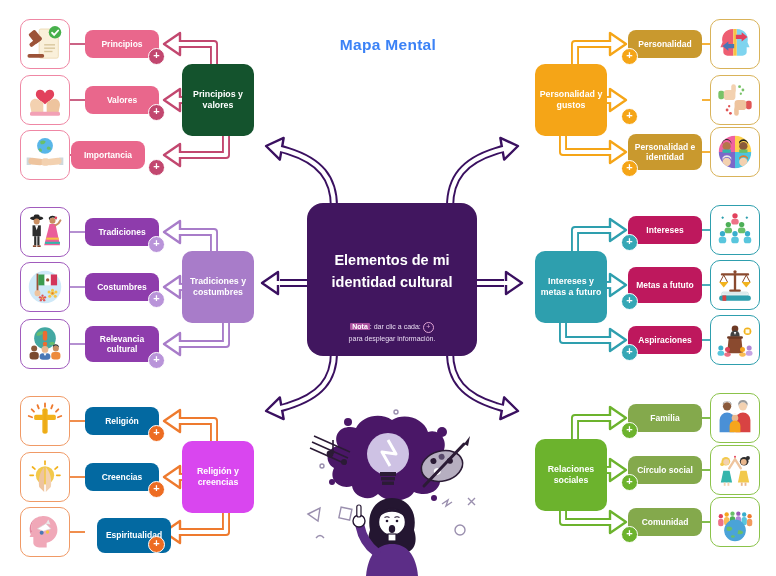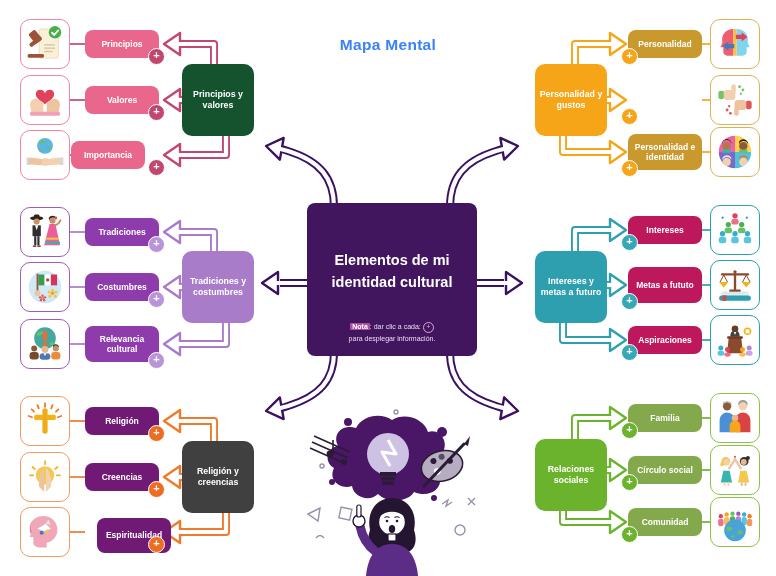--- a/index.html
+++ b/index.html
@@ -5,25 +5,25 @@
   html,body{margin:0;padding:0;background:#fff;font-family:"Liberation Sans",sans-serif;}
   #canvas{position:relative;width:776px;height:576px;background:#fff;overflow:hidden;}
   .layer{position:absolute;left:0;top:0;}
   .title{position:absolute;left:0;top:13px;width:776px;text-align:center;font-size:15.5px;font-weight:bold;color:#3b82f6;letter-spacing:.3px;margin-top:23px;}
   .icon-box{position:absolute;width:50px;height:50px;background:#fff;border:1.8px solid #ccc;border-radius:10px;display:flex;align-items:center;justify-content:center;box-sizing:border-box;}
   .subnode{position:absolute;width:74px;border-radius:8px;display:flex;align-items:center;justify-content:center;text-align:center;color:#fff;font-weight:bold;font-size:8.5px;line-height:1.18;box-sizing:border-box;padding:2px 3px;}
   .mainnode{position:absolute;width:72px;height:72px;border-radius:10px;display:flex;align-items:center;justify-content:center;text-align:center;color:#fff;font-weight:bold;font-size:8.8px;line-height:1.3;box-sizing:border-box;padding:2px;}
   .badge{position:absolute;width:17px;height:17px;border-radius:50%;border:1.6px solid #fff;color:#fff;font-weight:bold;font-size:11px;line-height:13px;text-align:center;box-sizing:border-box;cursor:pointer;}
   .c0m{background:#14532d}.c0s{background:#e9678c}.c0b{background:#c2476f}.c0o{border-color:#ef87a4}
   .c1m{background:#a87cc9}.c1s{background:#8e3cac}.c1b{background:#b994d9}.c1o{border-color:#a15bbd}
-  .c2m{background:#404040}.c2s{background:#701a75}.c2b{background:#ed6c22}.c2o{border-color:#f09a66}
+  .c2m{background:#d946ef}.c2s{background:#0369a1}.c2b{background:#ed6c22}.c2o{border-color:#f09a66}
   .c3m{background:#f5a517}.c3s{background:#c9992e}.c3b{background:#f5a517}.c3o{border-color:#d9b35a}
   .c4m{background:#2e9fae}.c4s{background:#be185d}.c4b{background:#35a7b5}.c4o{border-color:#2e9fae}
   .c5m{background:#6cb32d}.c5s{background:#84a94c}.c5b{background:#6cb32d}.c5o{border-color:#8bc34a}
-  .centerbox{position:absolute;left:307px;top:203px;width:170px;height:153px;background:#41165f;border-radius:8px;color:#fff;text-align:center;}
+  .centerbox{position:absolute;left:307px;top:203px;width:170px;height:153px;background:#41165f;border-radius:16px;color:#fff;text-align:center;}
   .center-title{margin-top:47px;font-size:14.5px;font-weight:bold;line-height:1.5;}
   .note{position:absolute;left:0;right:0;bottom:12px;font-size:7px;line-height:1.6;color:#e9ddf2;}
   .note-chip{background:#aa4f9e;padding:0 2px;border-radius:1px;font-weight:bold;color:#fff;}
   .note-plus{display:inline-block;width:9px;height:9px;border:1px solid #e0a4d4;border-radius:50%;color:#e0a4d4;font-size:7px;line-height:8px;vertical-align:middle;margin-left:2px;text-align:center;}
   .icon-box svg{width:40px;height:40px;}
 </style>
 </head>
 <body>
 
 <div id="canvas">

